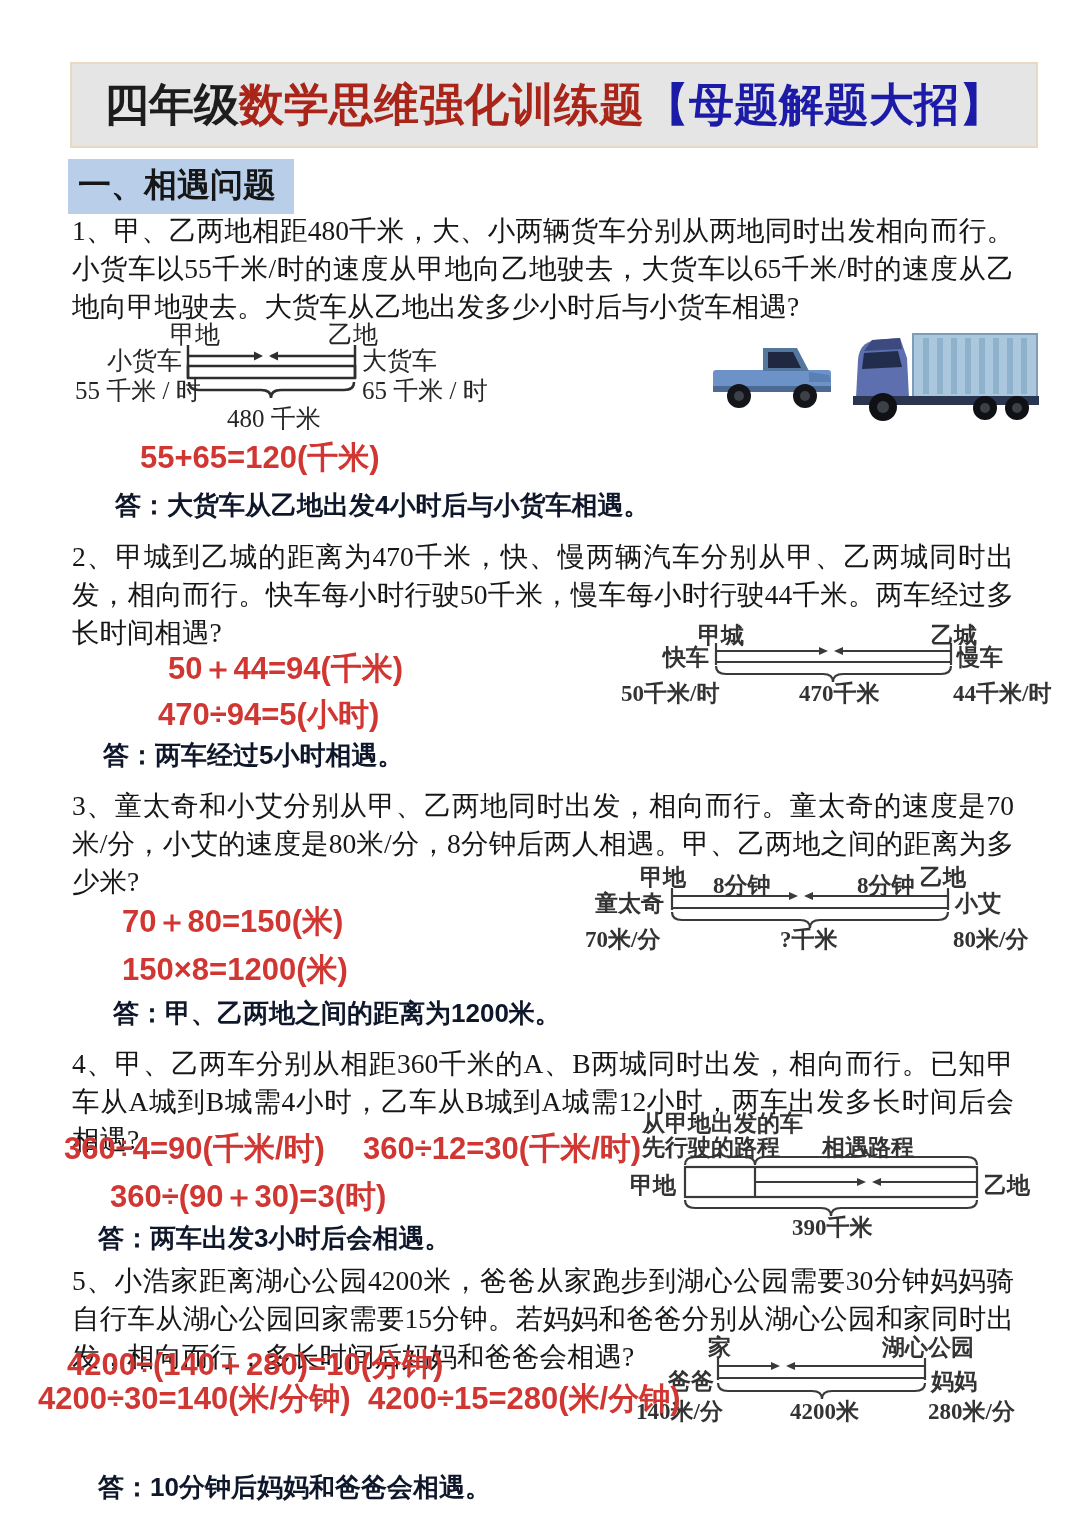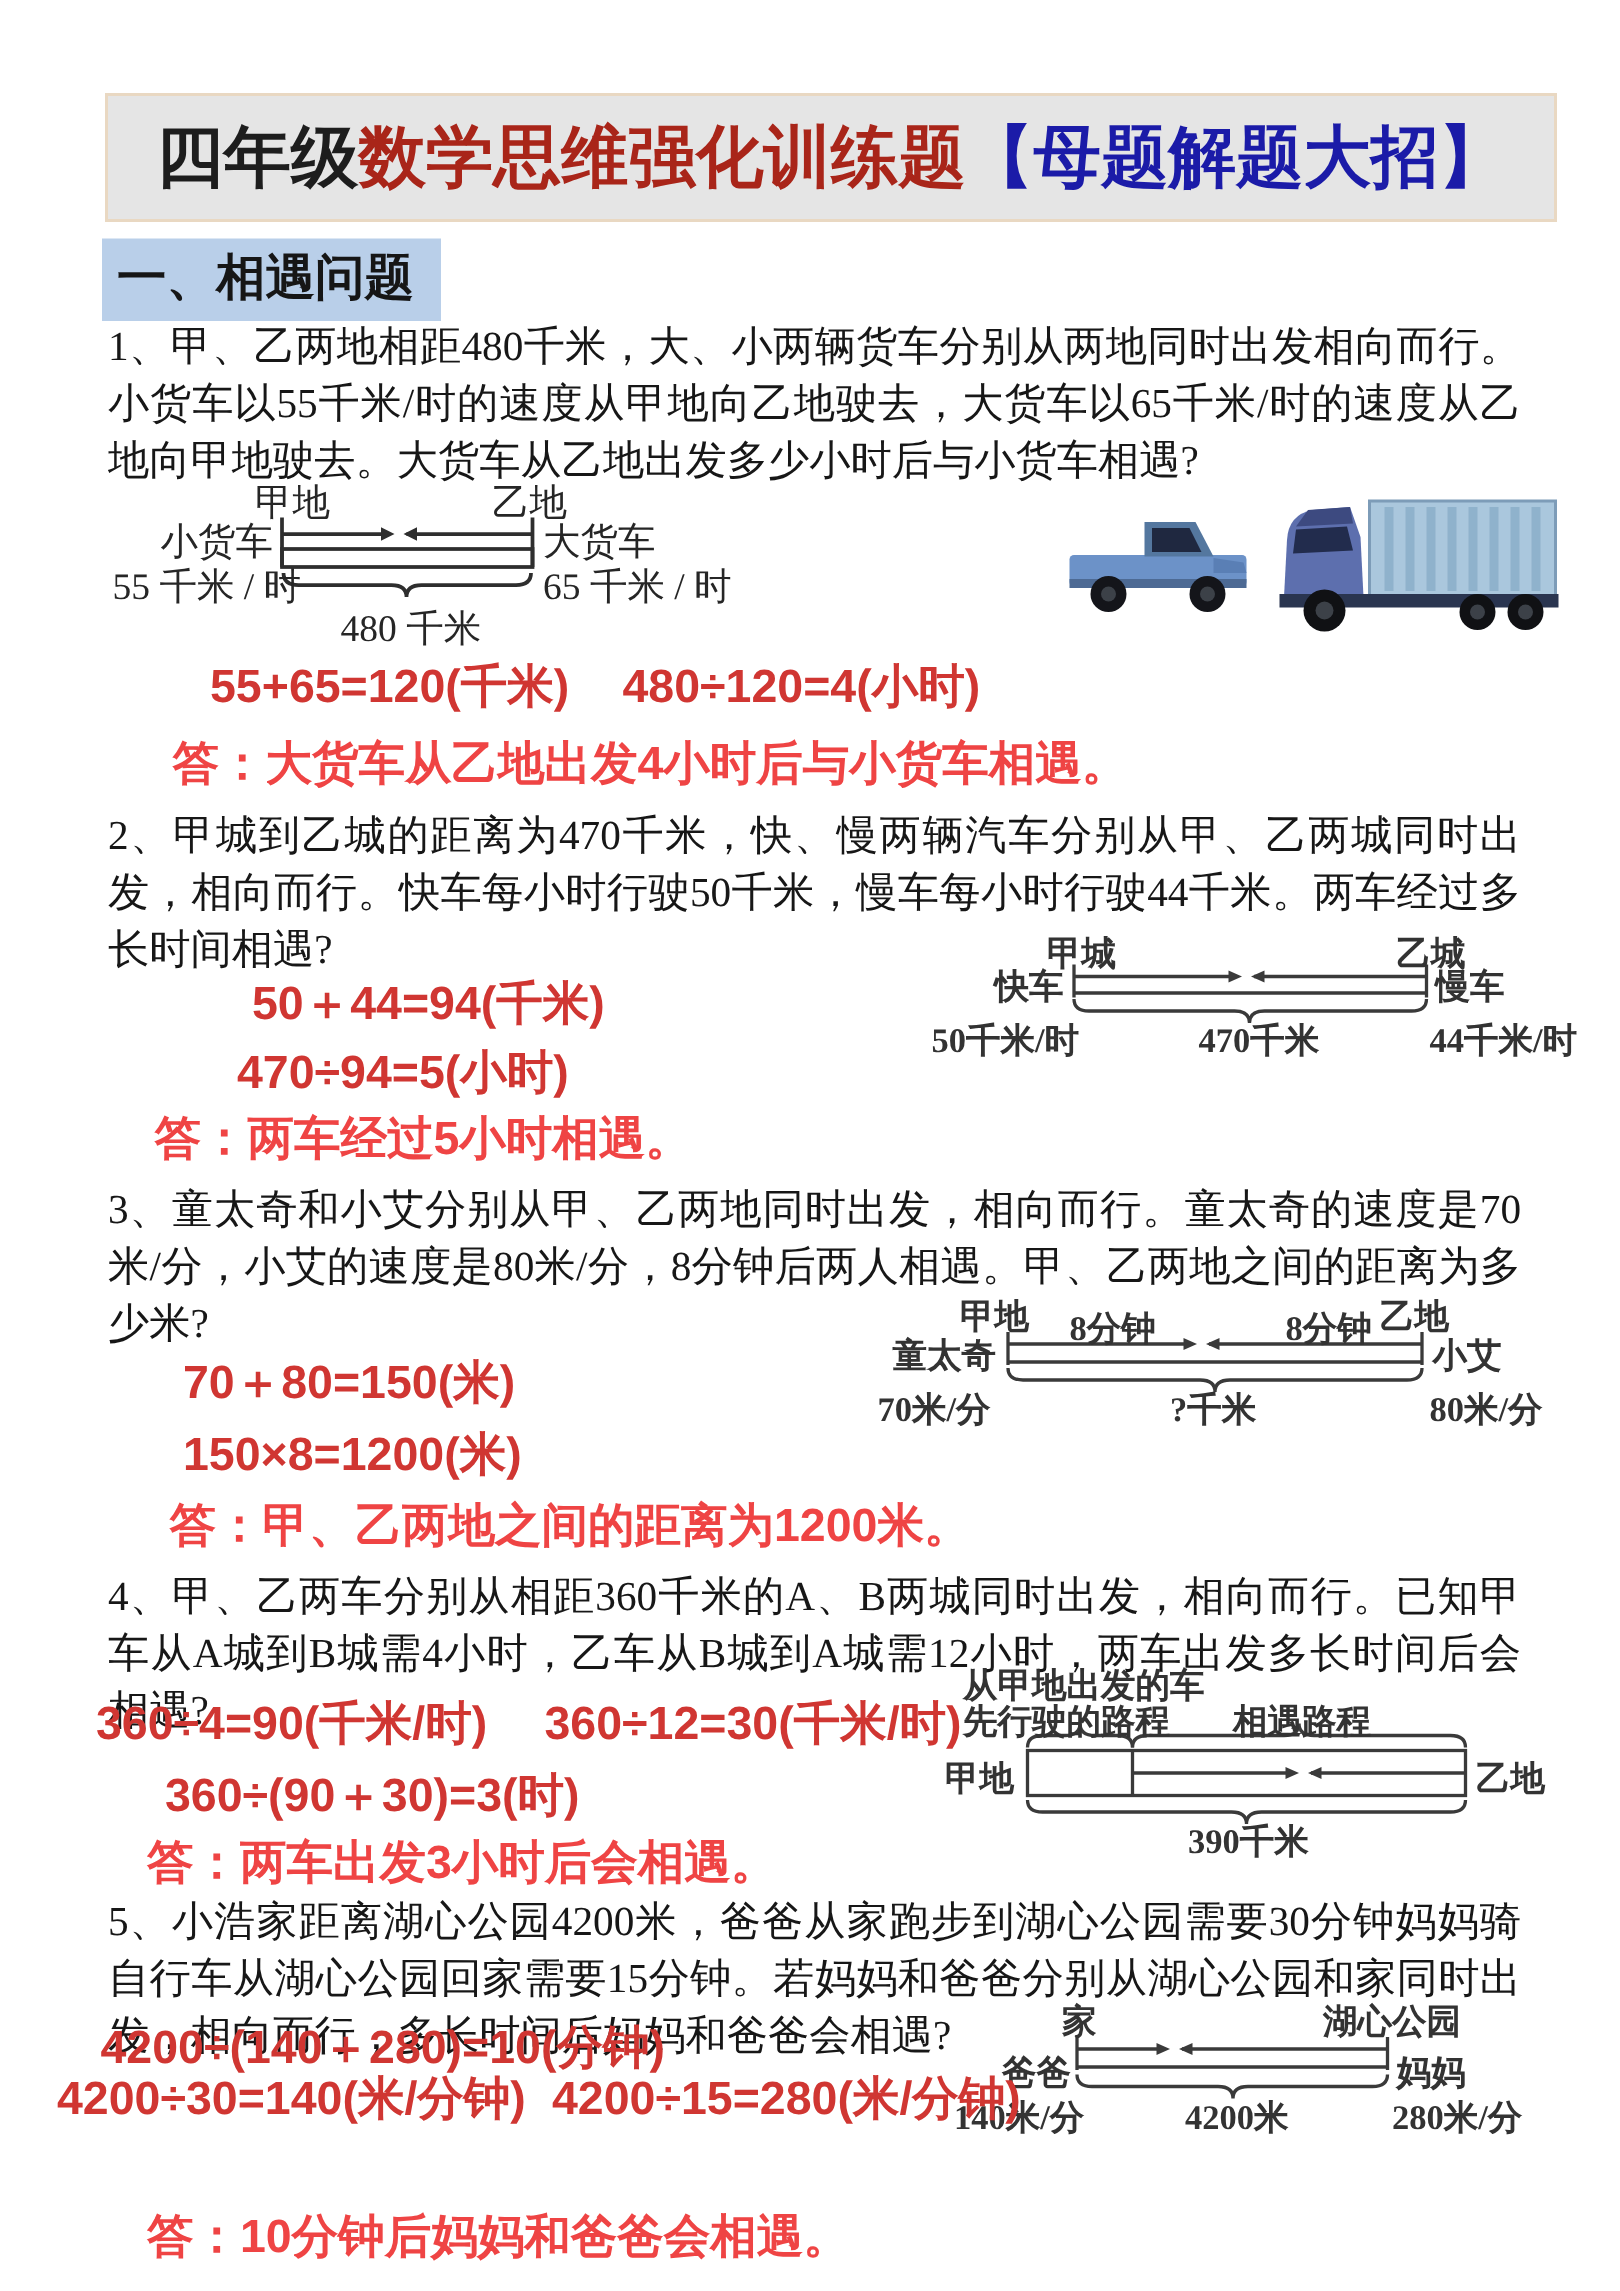--- a/index.html
+++ b/index.html
@@ -12,21 +12,21 @@
              font-size:45px;font-weight:700;white-space:nowrap;}
   .t-black{color:#1d1d1d;}
   .t-red{color:#a92519;}
   .t-blue{color:#1b1ba8;}
   .section-head{left:68px;top:159px;background:#b9cfe9;color:#161616;
                 font-size:33px;font-weight:700;padding:4px 18px 6px 10px;}
   
   .ptext{left:72px;width:942px;font-size:27.5px;line-height:38px;color:#171717;text-align:justify;}
   
   .eq{font-family:"Liberation Sans",sans-serif;font-weight:700;font-size:31px;color:#d03632;white-space:nowrap;}
-  .ans{font-family:"Liberation Sans",sans-serif;font-weight:700;font-size:31px;color:#ef4444;white-space:nowrap;}
+  .ans{font-family:"Liberation Sans",sans-serif;font-weight:700;font-size:26px;color:#0f172a;white-space:nowrap;}
   
   .diag{position:absolute;}
   .diag svg{position:absolute;left:0;top:0;}
   .dlab{position:absolute;white-space:nowrap;color:#262626;}
   .d-print{font-size:25px;}
   .d-hand{font-size:23px;font-weight:700;color:#333;}
 </style>
 </head>
 <body>
 
@@ -98,21 +98,20 @@
           <circle cx="178" cy="89" r="6" fill="#3c4148"></circle>
         <circle cx="280" cy="90" r="12" fill="#101114"></circle>
           <circle cx="280" cy="90" r="5" fill="#3c4148"></circle>
         <circle cx="312" cy="90" r="12" fill="#101114"></circle>
           <circle cx="312" cy="90" r="5" fill="#3c4148"></circle>
       </g>
     </svg>
   </div>
 
   <div class="abs eq" style="left:140px;top:437px;">55+65=120(千米)</div>
-  <div class="abs eq" style="left:415px;top:437px;">480÷120=4(小时)</div>
   <div class="abs ans" style="left:115px;top:488px;">答：大货车从乙地出发4小时后与小货车相遇。</div>
 
   <div class="abs ptext" style="top:538px;">2、甲城到乙城的距离为470千米，快、慢两辆汽车分别从甲、乙两城同时出发，相向而行。快车每小时行驶50千米，慢车每小时行驶44千米。两车经过多长时间相遇?</div>
 
   <div class="diag" style="left:570px;top:618px;width:440px;height:88px;margin-left:43px;">
     <svg width="440" height="88" viewBox="0 0 440 88">
       <g stroke="#3a3a3a" stroke-width="2.2" fill="none">
         <line x1="103" y1="25" x2="103" y2="47"></line>
         <line x1="338" y1="25" x2="338" y2="47"></line>
         <line x1="103" y1="33" x2="207" y2="33"></line>

